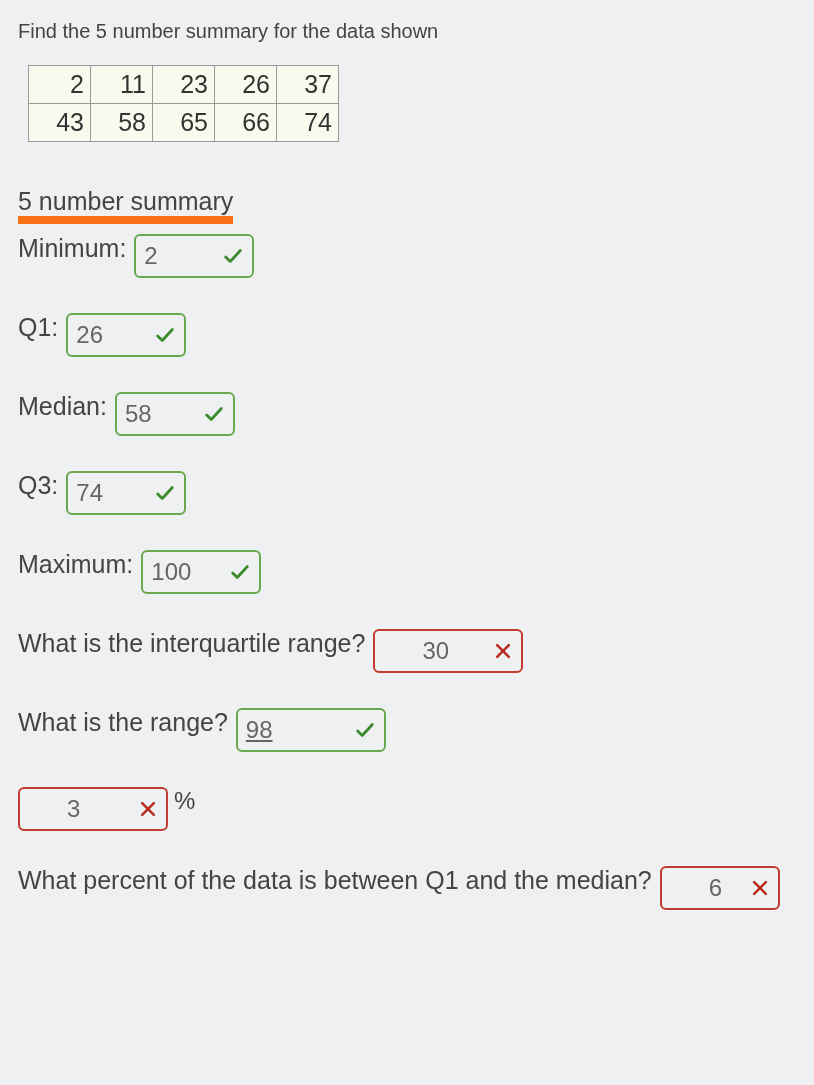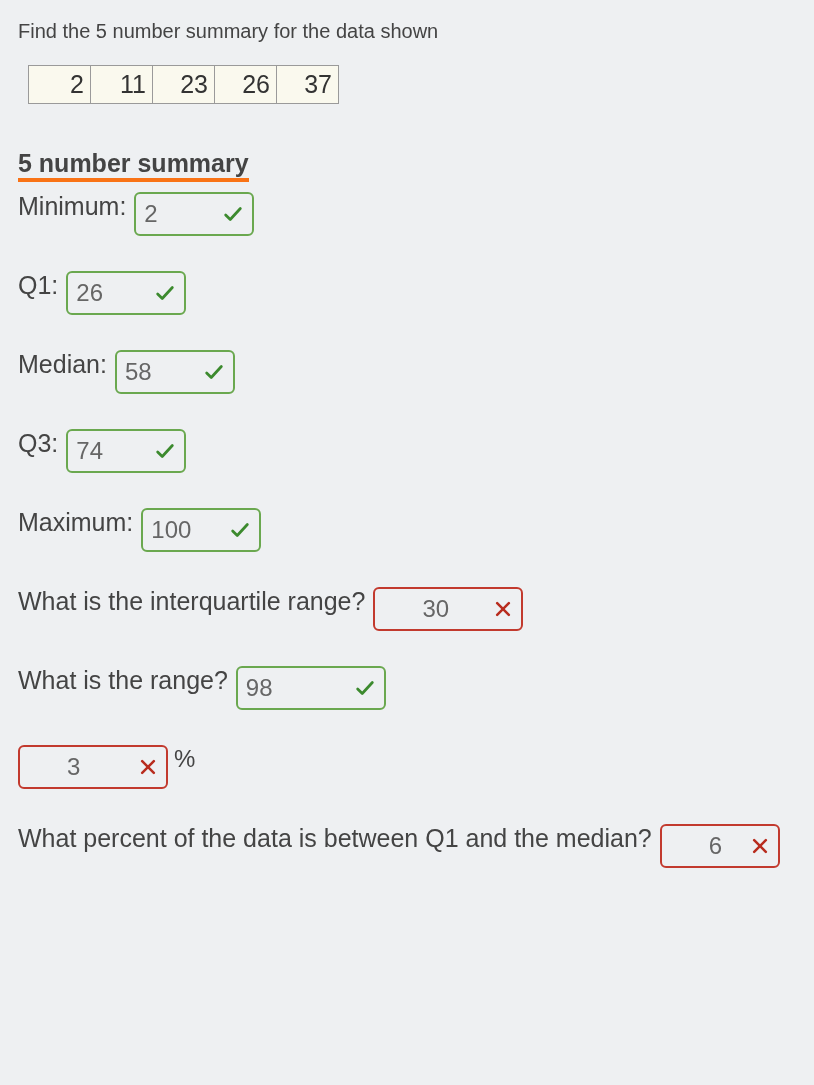--- a/index.html
+++ b/index.html
@@ -29,24 +29,23 @@
       text-align: right;
       width: 62px;
       height: 36px;
       font-size: 25px;
       color: #333;
     }
     table.data-table td:empty { background: #faf9ee; }
     .summary-heading {
       font-size: 25px;
       color: #444;
-      border-bottom: 4px solid #f97316;
+      border-bottom: 8px solid #f97316;
       display: inline-block;
       margin-bottom: 10px;
-      font-weight: bold;
     }
     .row { margin-bottom: 35px; display: flex; align-items: flex-start; flex-wrap: wrap; }
     .label { font-size: 25px; color: #444; margin-right: 8px; }
     .answer {
       display: inline-flex;
       align-items: center;
       border: 2px solid #6aa84f;
       border-radius: 6px;
       padding: 4px 8px;
       min-width: 120px;
@@ -72,20 +71,27 @@
 
 <table class="data-table">
   <tbody>
       <tr>
     <td>2</td>
     <td>11</td>
     <td>23</td>
     <td>26</td>
     <td>37</td>
   </tr>
+  <tr>
+    <td>43</td>
+    <td>58</td>
+    <td>65</td>
+    <td>66</td>
+    <td>74</td>
+  </tr>
 </tbody>
   </table>
 
 <div class="summary-heading">5 number summary</div>
 
 <div class="row">
   <span class="label">Minimum:</span>
   <span class="answer">
     <span class="val">2</span>
     <span class="mark check-icon">
@@ -152,21 +158,21 @@
       <svg viewBox="0 0 24 24" fill="none" stroke="#b82c1e" stroke-width="3" stroke-linecap="round">
           <line x1="5" y1="5" x2="19" y2="19"></line>
           <line x1="19" y1="5" x2="5" y2="19"></line>
         </svg>
     </span>
   </span>
 </div>
 
 <div class="row">
   <span class="label">What is the range?</span>
-  <span class="answer" style="min-width:150px;">
+  <span class="answer" style="min-width:150px;text-decoration:underline;">
     <span class="val">98</span>
     <span class="mark check-icon">
       <svg viewBox="0 0 24 24" fill="none" stroke="#3c8a2e" stroke-width="3" stroke-linecap="round" stroke-linejoin="round">
           <polyline points="4 13 9 18 20 6"></polyline>
         </svg>
     </span>
   </span>
 </div>
 
 <div class="row">

